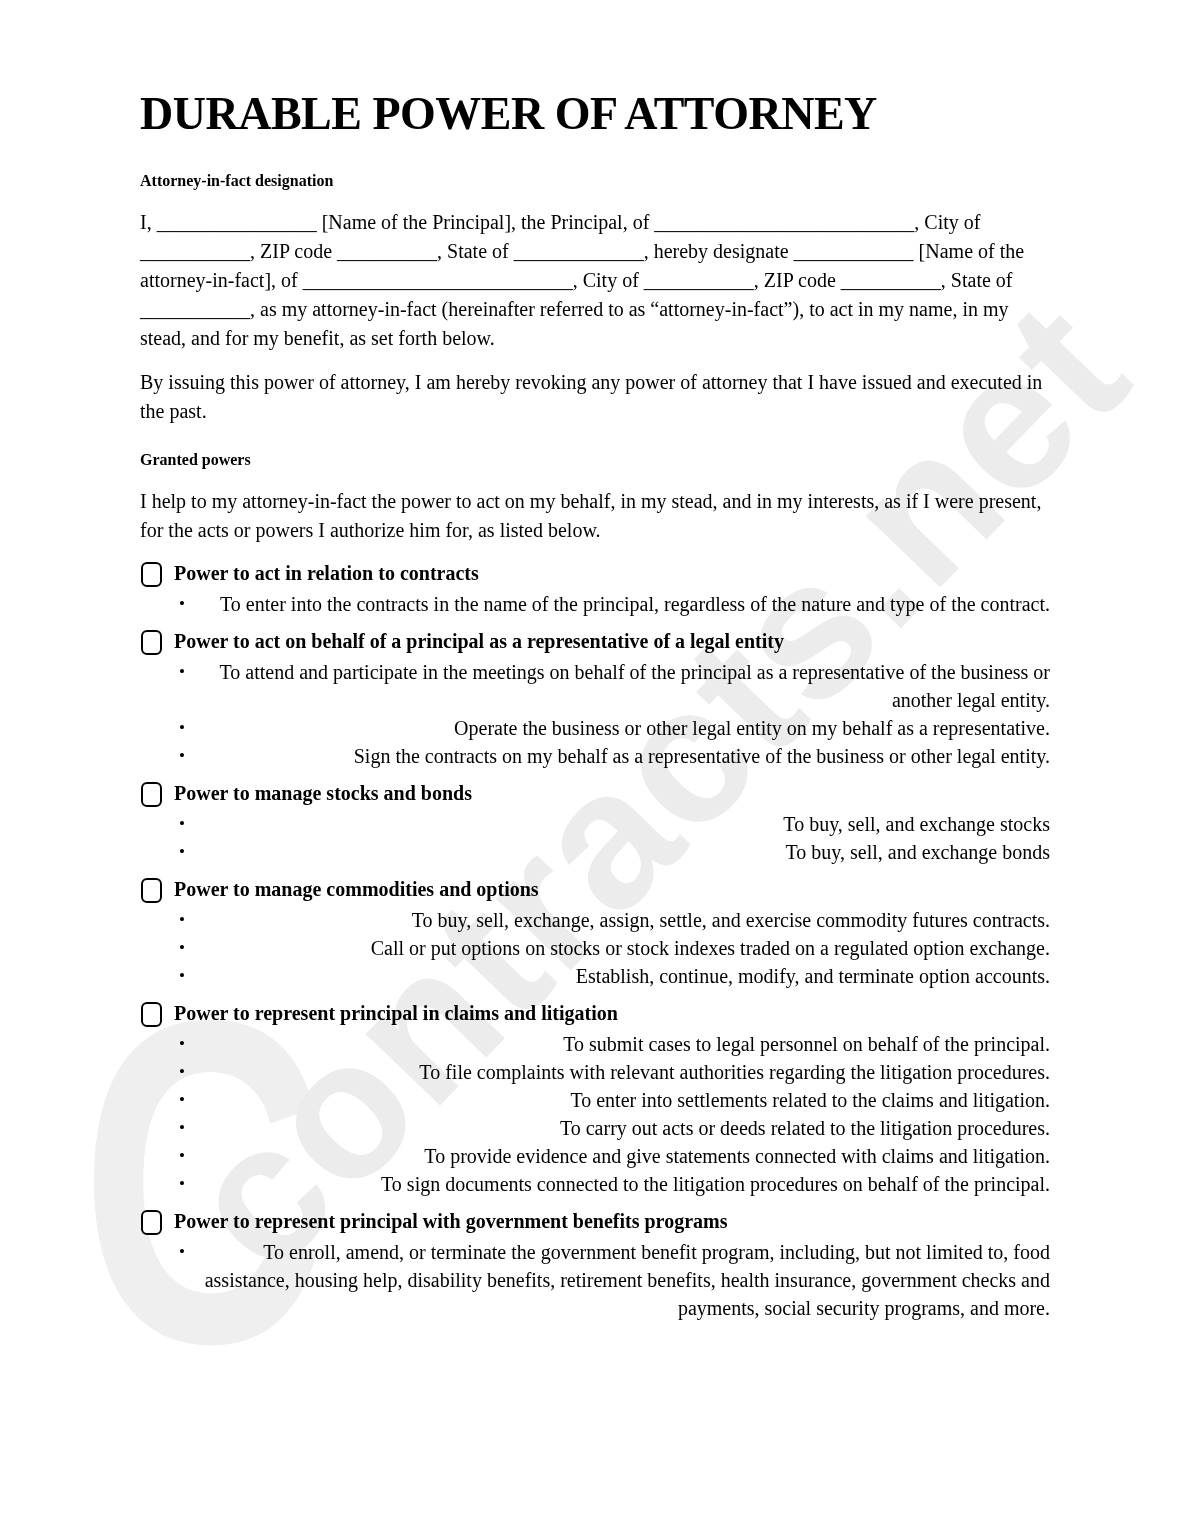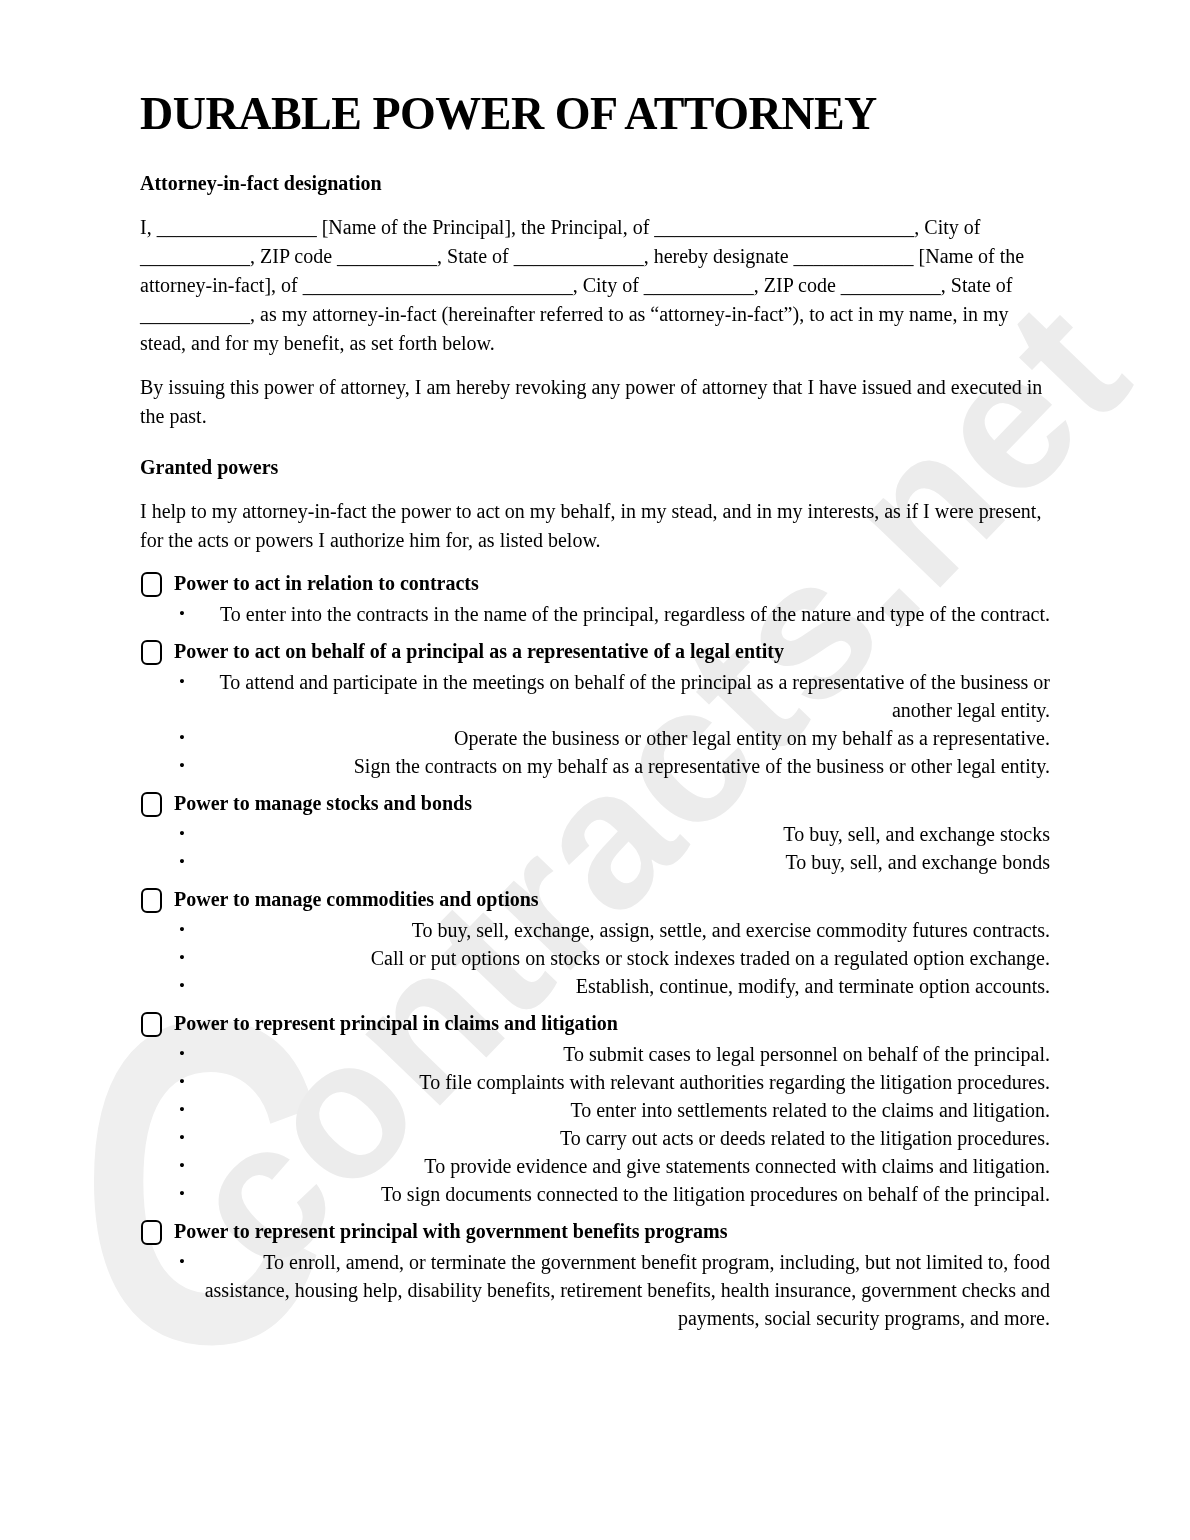--- a/index.html
+++ b/index.html
@@ -50,21 +50,21 @@
   }
   h1.doc-title {
     margin: 0 0 30px 0;
     font-size: 46px;
     line-height: 1.15;
     font-weight: bold;
     letter-spacing: -0.5px;
   }
   h2.section-heading {
     margin: 24px 0 18px 0;
-    font-size: 20px;
+    font-size: 16px;
     line-height: 1.2;
     font-weight: bold;
   }
   h2.first { margin-top: 0; }
   p.body-text {
     margin: 0 0 15px 0;
     font-size: 20px;
     line-height: 29px;
   }
   .powers { margin-top: 2px; }

